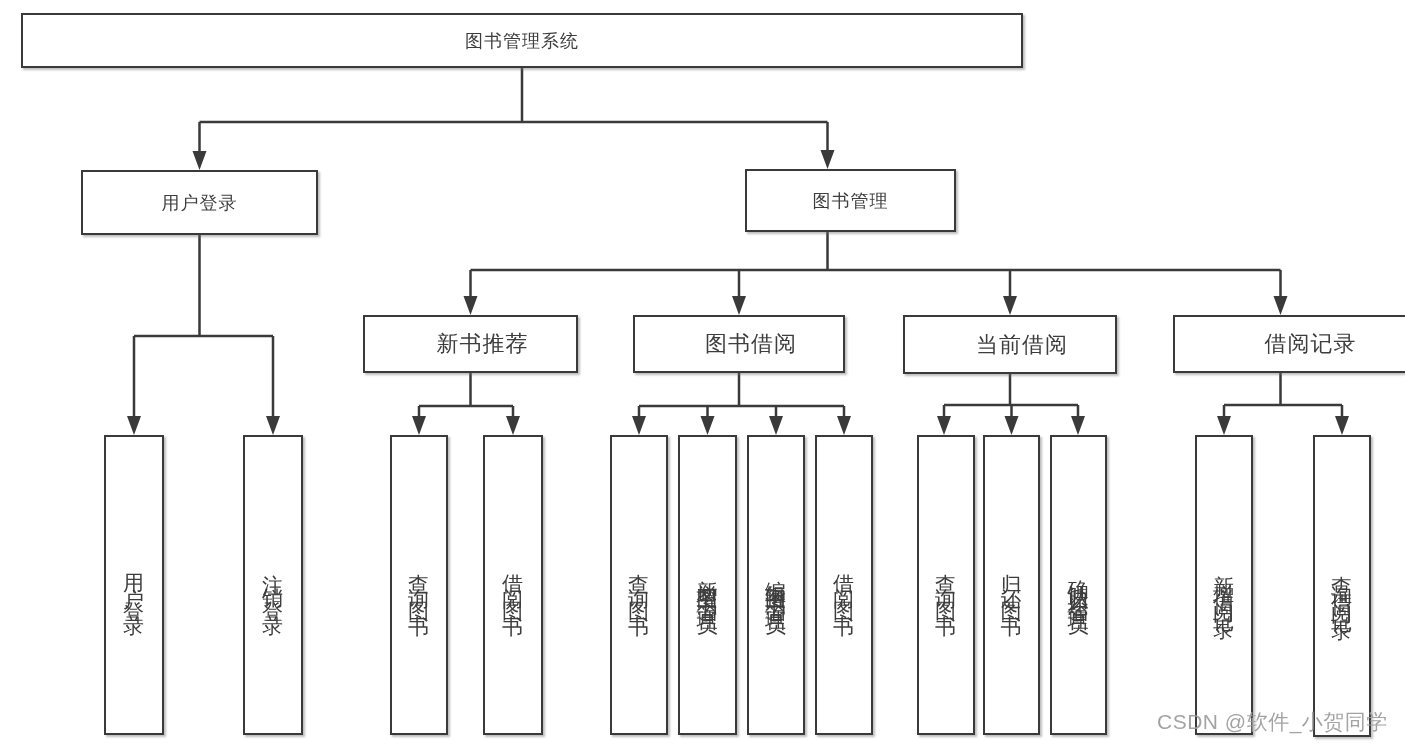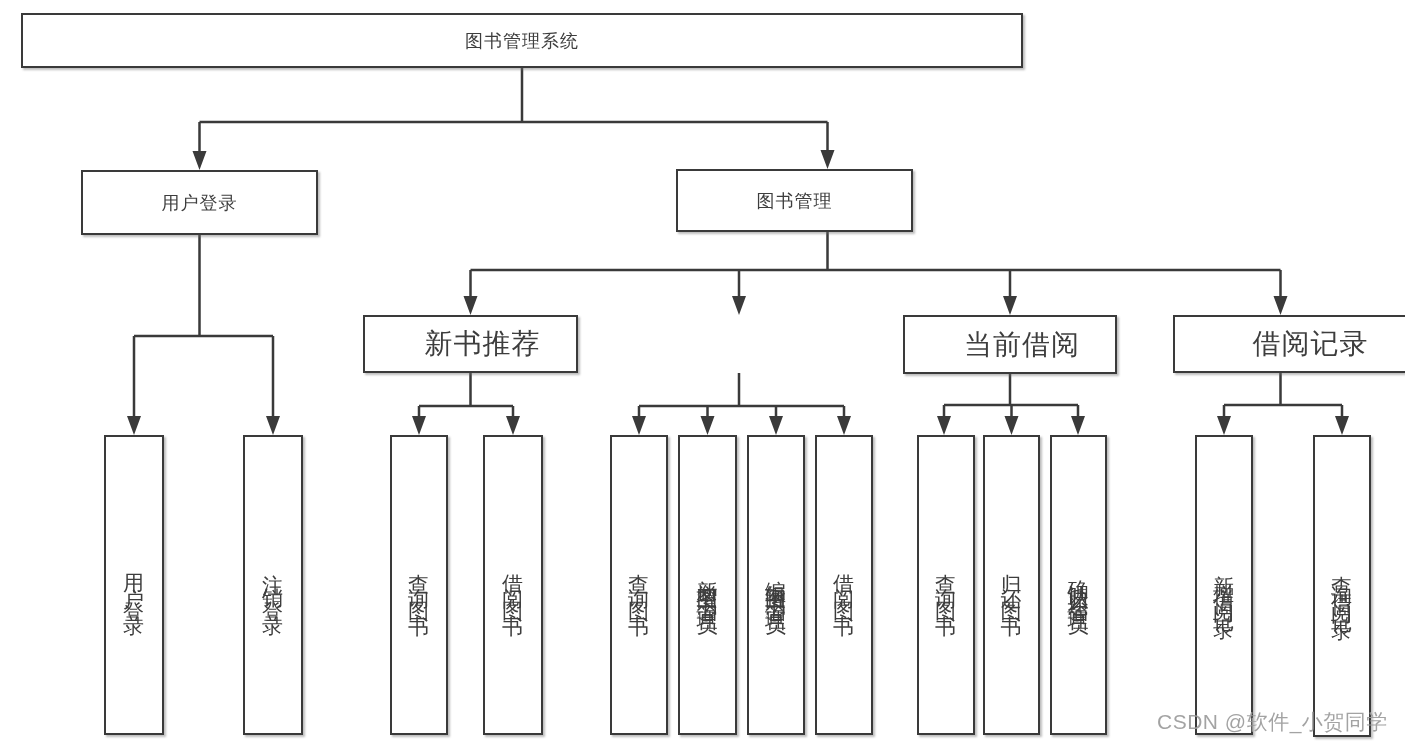--- a/index.html
+++ b/index.html
@@ -35,21 +35,21 @@
     justify-content:center;
     box-shadow:2px 2px 2px rgba(110,110,110,0.45);
     z-index:2;
   }
   .hbox{
     font-size:18px;
     letter-spacing:1px;
     white-space:nowrap;
   }
   .sbox{
-    font-size:28px;
+    font-size:22px;
     letter-spacing:1px;
     white-space:nowrap;
     padding-left:24px;
   }
   .vbox{
     writing-mode:vertical-rl;
     text-orientation:mixed;
     font-size:21px;
     line-height:1;
   }
@@ -122,23 +122,24 @@
              M937 416L951 416L944 435Z
              M1004.5 416L1018.5 416L1011.5 435Z
              M1071 416L1085 416L1078 435Z
              M1217 416L1231 416L1224 435Z
              M1335 416L1349 416L1342 435Z"></path>
   </svg>
 
   <div class="box hbox" style="left:21px;top:13px;width:1002px;height:55px">图书管理系统</div>
 
   <div class="box hbox" style="left:81px;top:170px;width:237px;height:65px">用户登录</div>
-  <div class="box hbox" style="left:676px;top:169px;width:237px;height:63px">图书管理</div>
+  <div class="box hbox" style="left:745px;top:169px;width:211px;height:63px">图书管理</div>
 
   <div class="box sbox" style="left:363px;top:315px;width:215px;height:58px">新书推荐</div>
+  <div class="box sbox" style="left:633px;top:315px;width:212px;height:58px">图书借阅</div>
   <div class="box sbox" style="left:903px;top:315px;width:214px;height:59px">当前借阅</div>
   <div class="box sbox" style="left:1173px;top:315px;width:251px;height:58px">借阅记录</div>
 
   <div class="box vbox" style="left: 104px; top: 435px; width: 60px; height: 300px; letter-spacing: 14px;">用户登录</div>
   <div class="box vbox" style="left: 243px; top: 435px; width: 60px; height: 300px; letter-spacing: 14px;">注销登录</div>
 
   <div class="box vbox" style="left: 390px; top: 435px; width: 58px; height: 300px; letter-spacing: 14px;">查询图书</div>
   <div class="box vbox" style="left: 483px; top: 435px; width: 60px; height: 300px; letter-spacing: 14px;">借阅图书</div>
 
   <div class="box vbox" style="left: 610px; top: 435px; width: 58px; height: 300px; letter-spacing: 14px;">查询图书</div>

